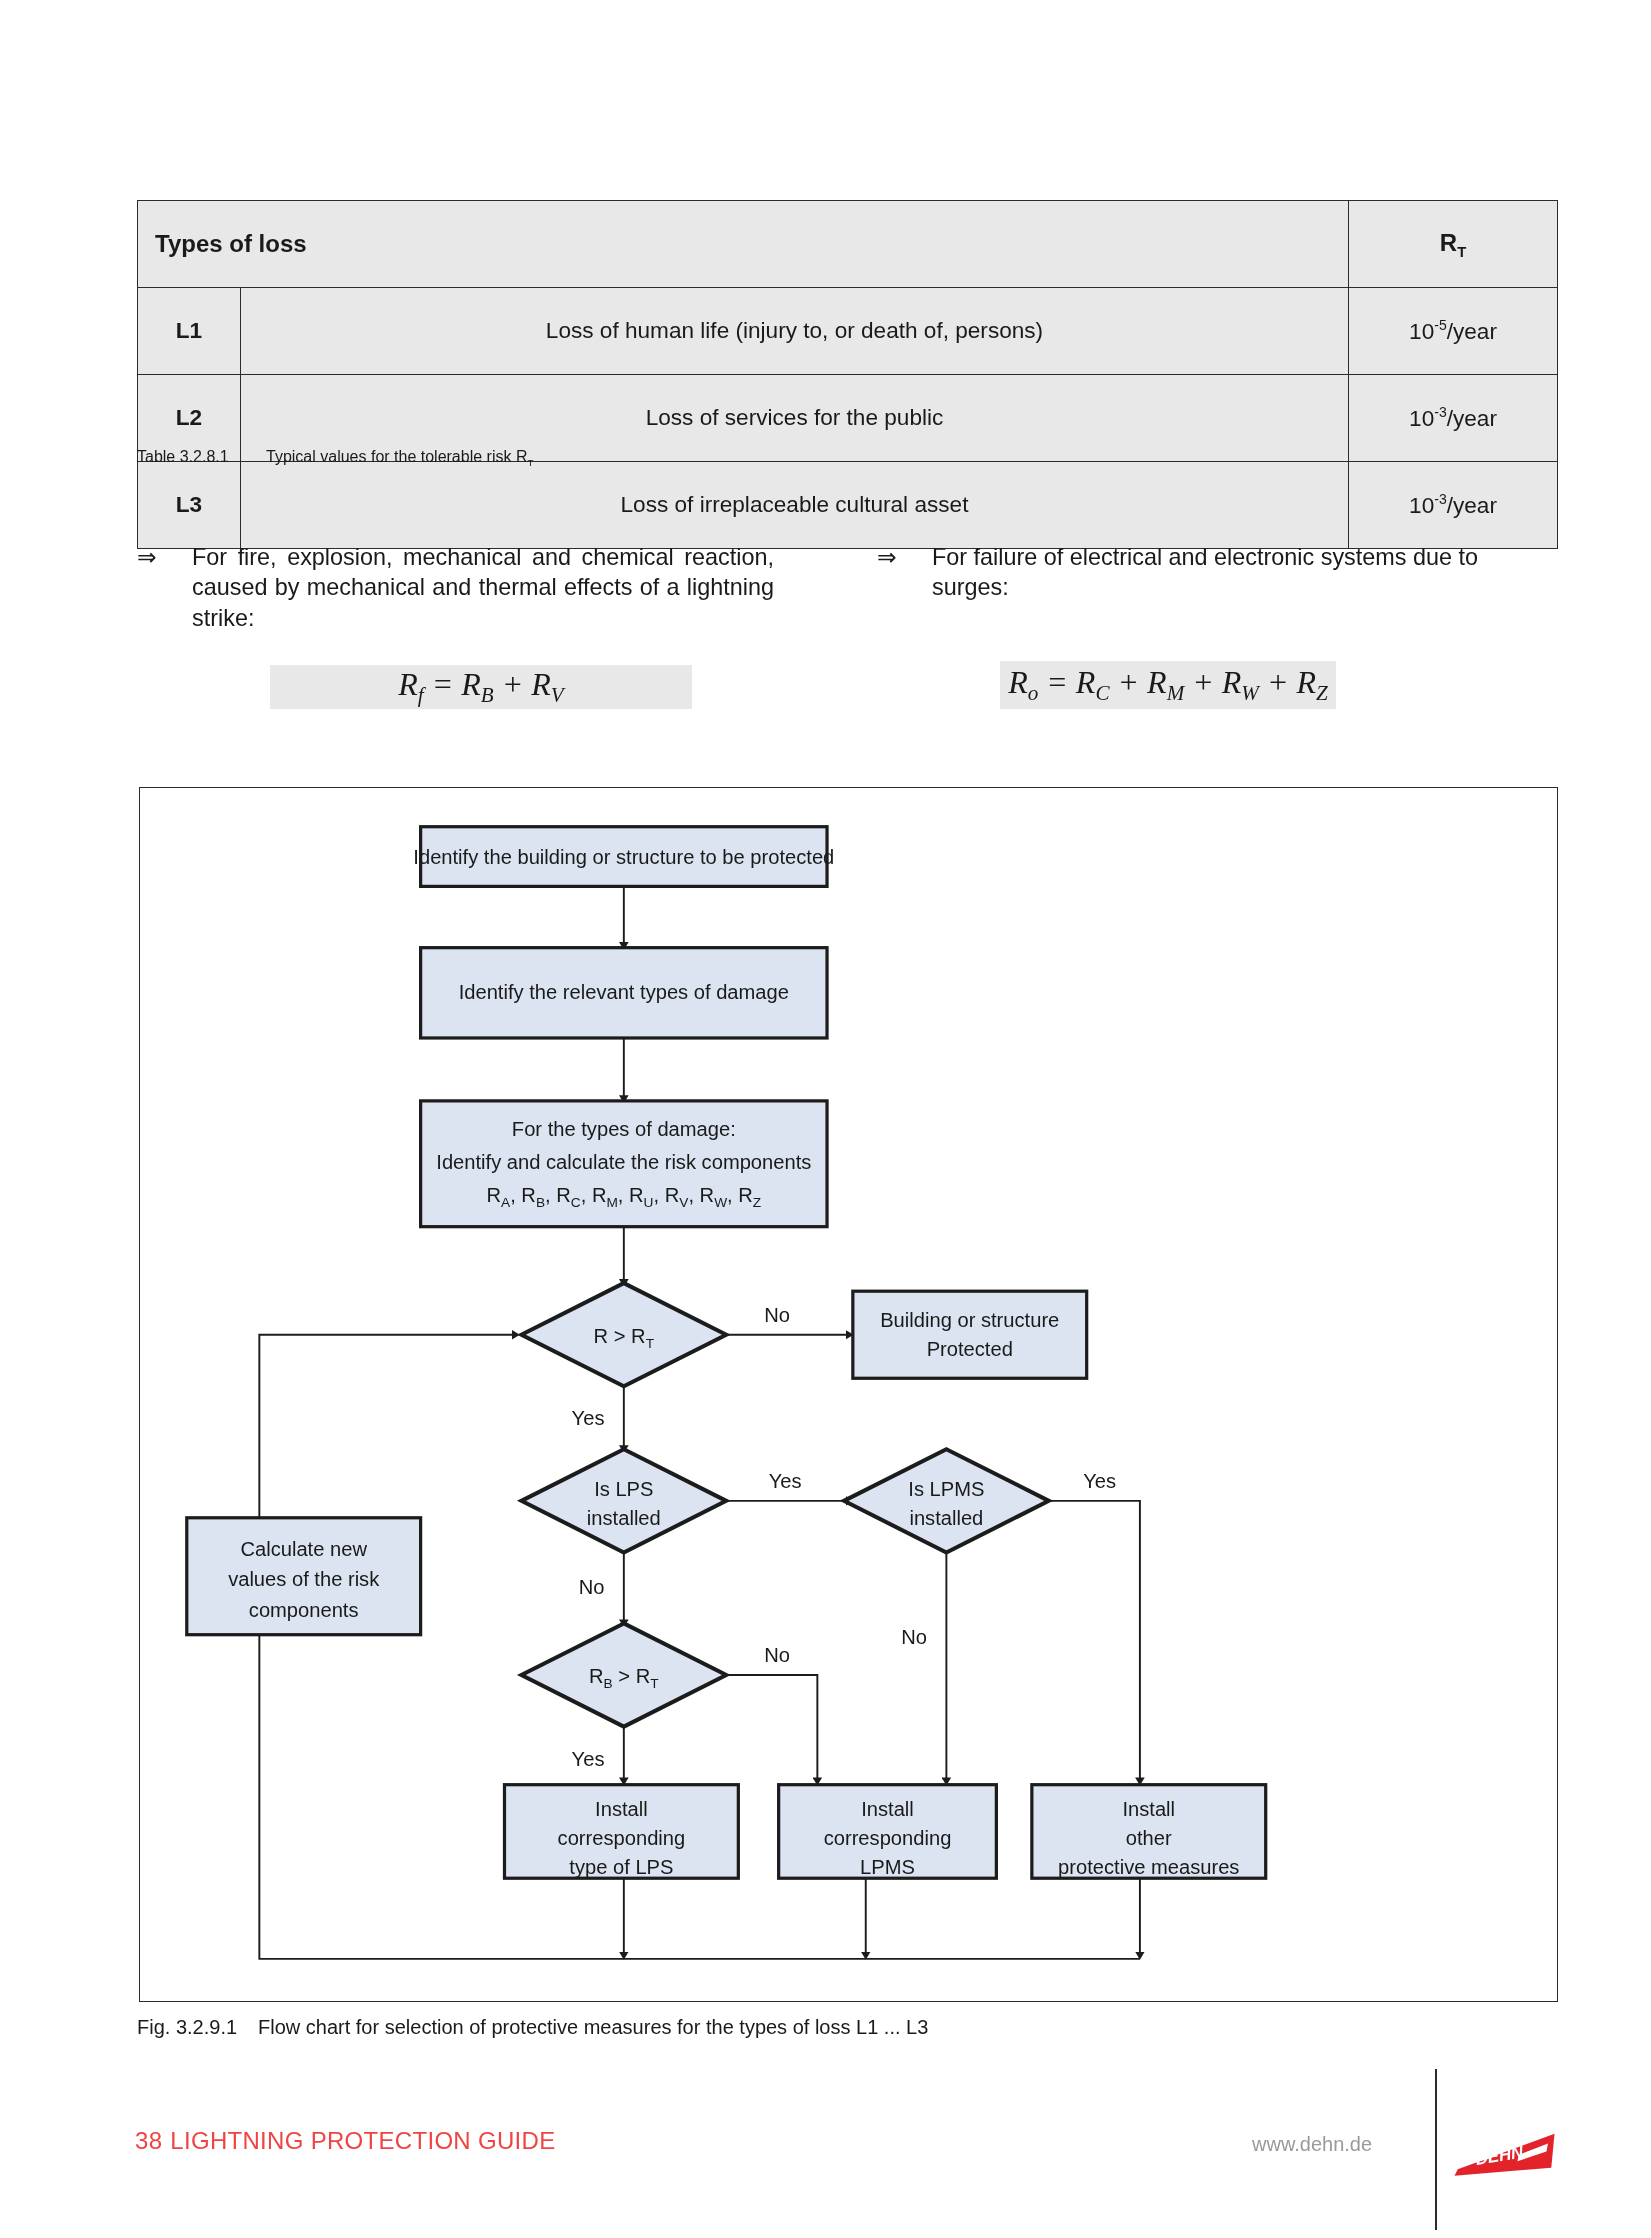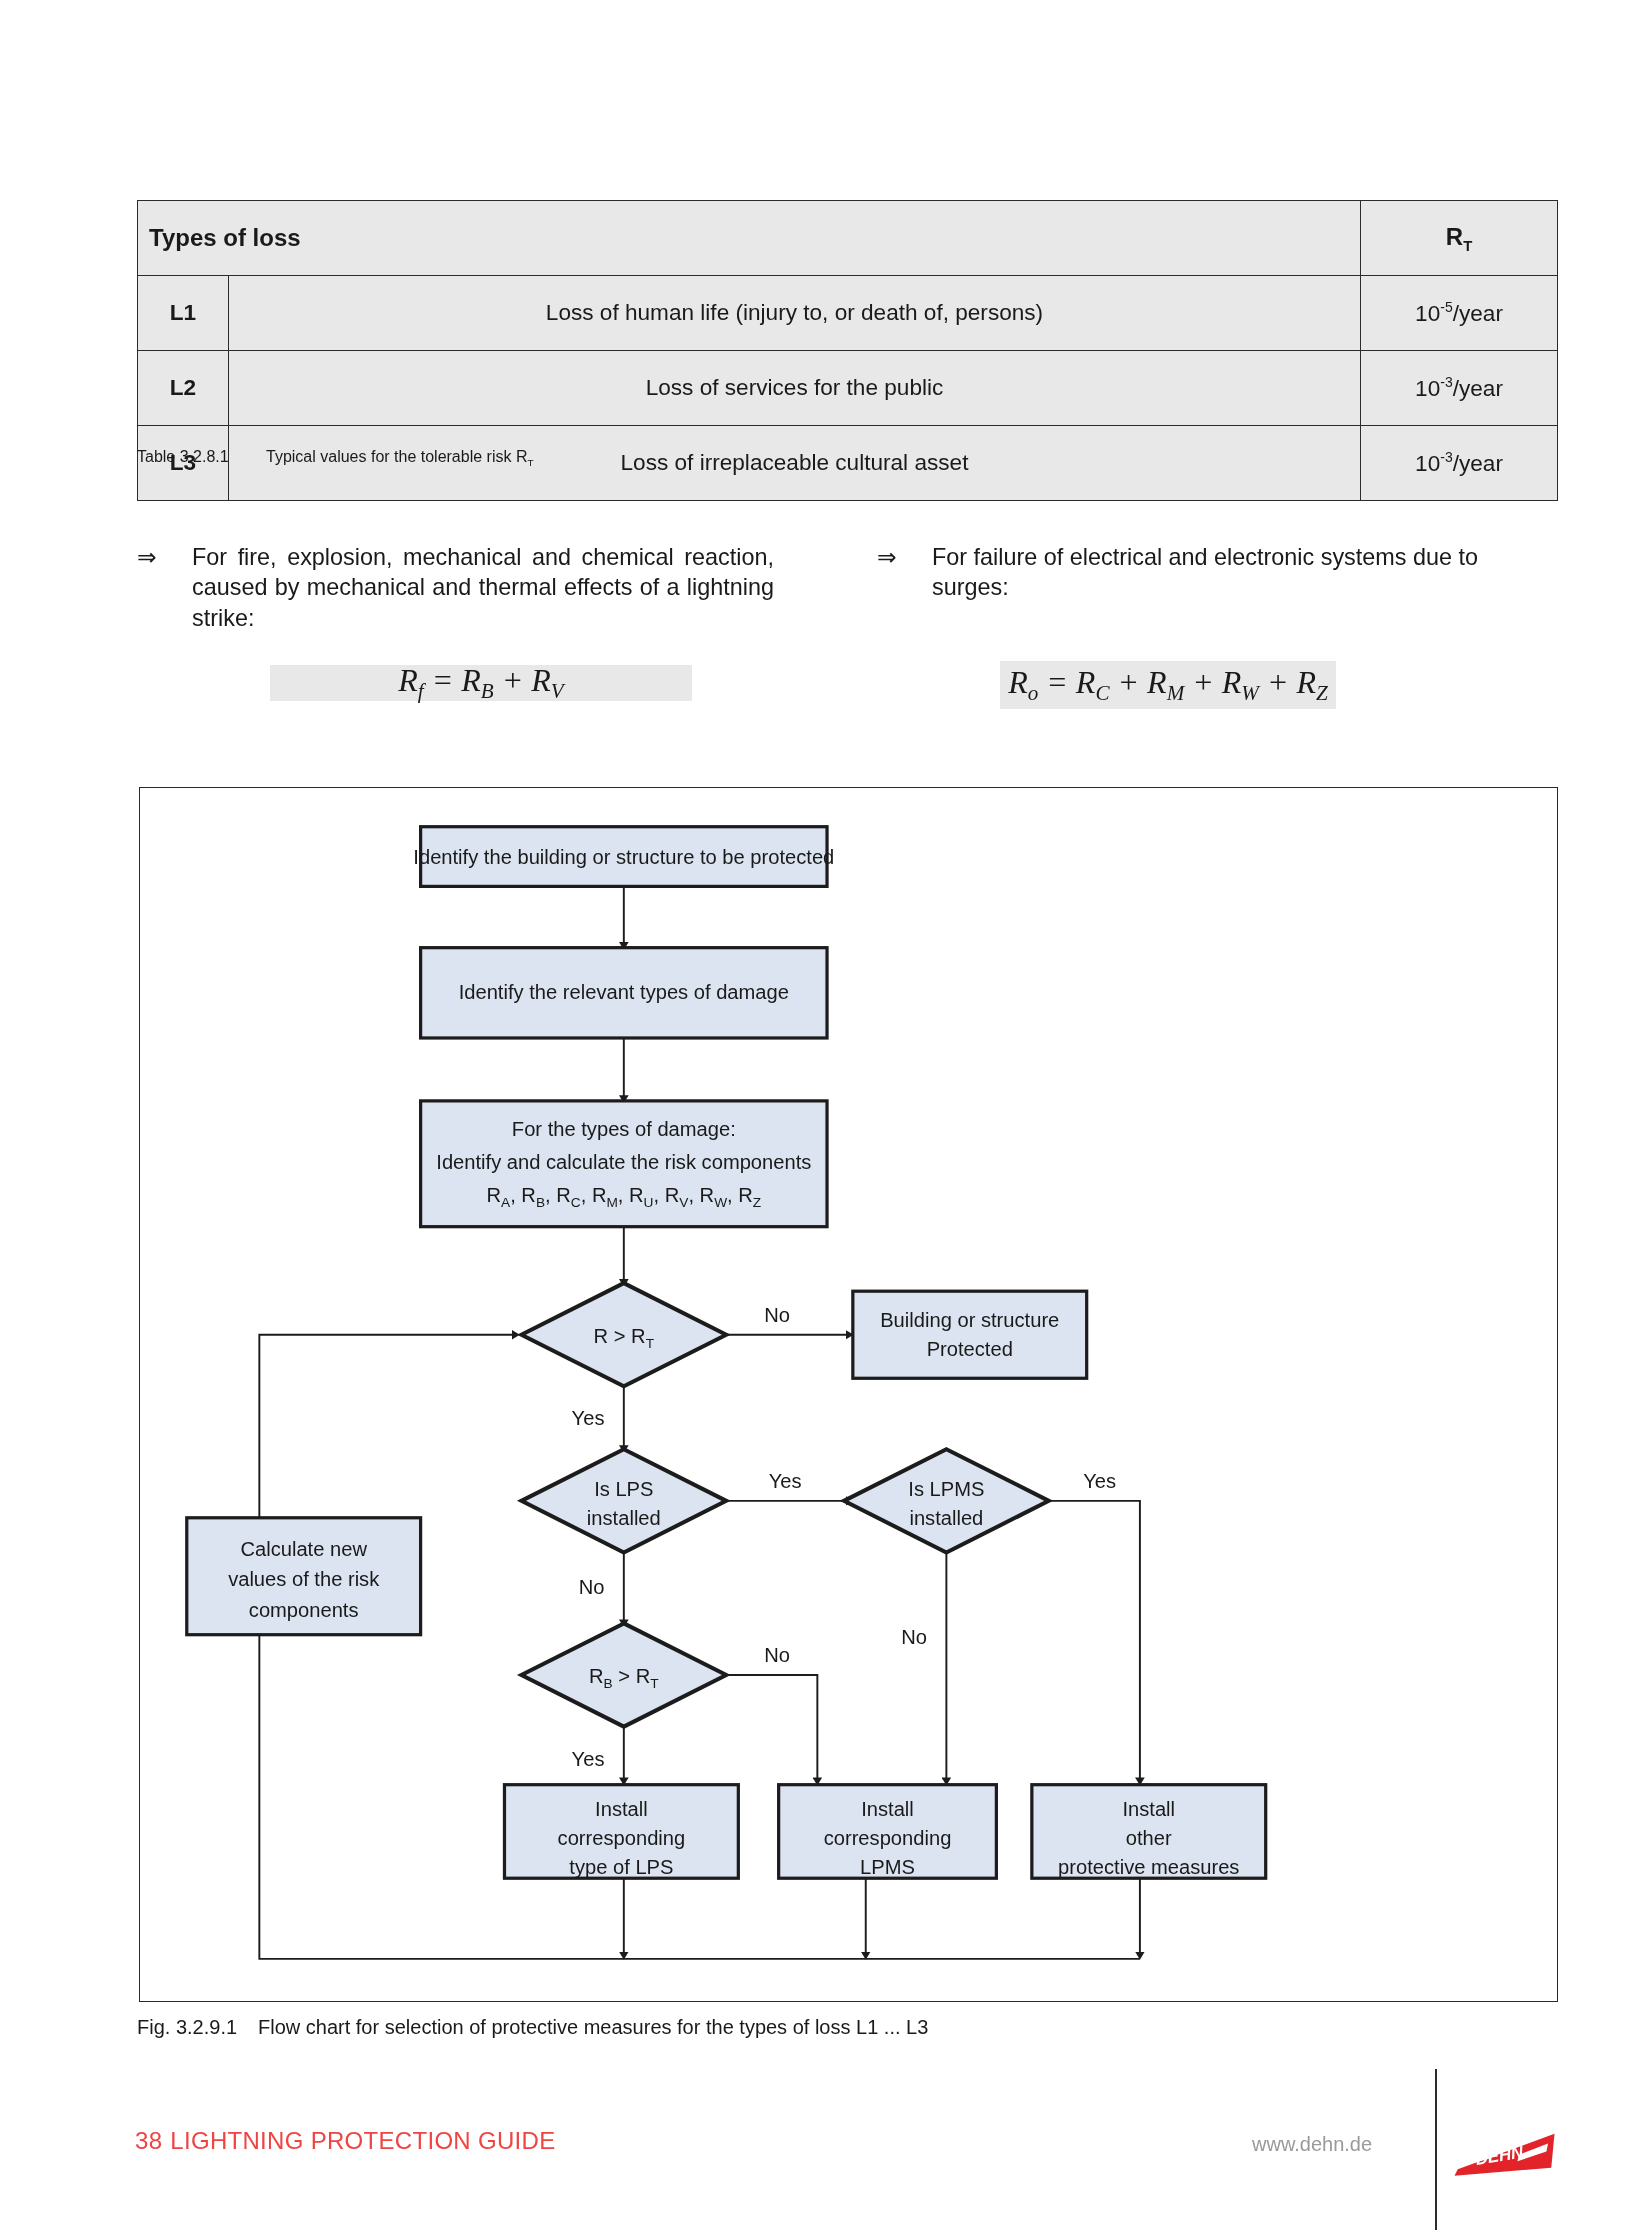--- a/index.html
+++ b/index.html
@@ -4,21 +4,21 @@
 <style>
   html,body{margin:0;padding:0;background:#fff;}
   body{width:1652px;height:2239px;position:relative;
        font-family:"Liberation Sans",sans-serif;color:#1a1a1a;}
   .page{position:absolute;left:0;top:0;width:1652px;height:2239px;overflow:hidden;}
 
   
   .loss-table{position:absolute;left:137px;top:200px;width:1421px;
               border-collapse:collapse;background:#e8e8e8;}
   .loss-table td,.loss-table th{border:1.6px solid #2b2b2b;background:#e8e8e8;
-              padding:11px;vertical-align:middle;}
+              padding:17px;vertical-align:middle;}
   .th-title{height:52px;font-size:24px;font-weight:bold;text-align:left;padding-left:14.5px;}
   .th-rt{width:174px;text-align:center;font-size:24px;font-weight:bold;}
   .td-code{width:68px;text-align:center;font-size:22.6px;font-weight:bold;height:52px;}
   .td-desc{font-size:22.6px;padding-left:14.5px;text-align:center;font-weight:normal;}
   .td-val{text-align:center;font-size:22.6px;}
   sup.sm{font-size:0.62em;vertical-align:super;}
   sub.sm{font-size:0.62em;vertical-align:sub;}
 
   .table-caption{position:absolute;left:137px;top:448px;font-size:16px;white-space:nowrap;}
   .table-caption .cap-id{display:inline-block;width:129px;}
@@ -28,21 +28,21 @@
   .bullet-col.left{left:137px;top:542px;width:637px;}
   .bullet-col.right{left:877px;top:542px;width:681px;}
   .arrow-glyph{position:absolute;left:0;top:0;font-size:23.4px;}
   .bullet-text{margin-left:55px;text-align:justify;}
   .bullet-text.nojust{text-align:left;}
 
   .formula-box{position:absolute;background:#e8e8e8;
       font-family:"Liberation Serif",serif;font-style:italic;
       font-size:32px;text-align:center;line-height:1;display:flex;
       align-items:center;justify-content:center;}
-  .formula-box#fbox-left{left:270px;top:665px;width:422px;height:36px;}
+  .formula-box#fbox-left{left:270px;top:665px;width:422px;height:44px;}
   .formula-box#fbox-right{left:1000px;top:661px;width:336px;height:48px;}
   .fml sub{font-size:0.66em;font-style:italic;}
 
   
   .figure-frame{position:absolute;left:139px;top:787px;width:1419px;height:1215px;
        border:1.6px solid #2b2b2b;background:#fff;box-sizing:border-box;}
   .fig-svg{position:absolute;left:0;top:0;}
 
   .fig-caption{position:absolute;left:137px;top:2016px;font-size:20px;white-space:nowrap;}
   .fig-caption .cap-id{display:inline-block;width:121px;}

